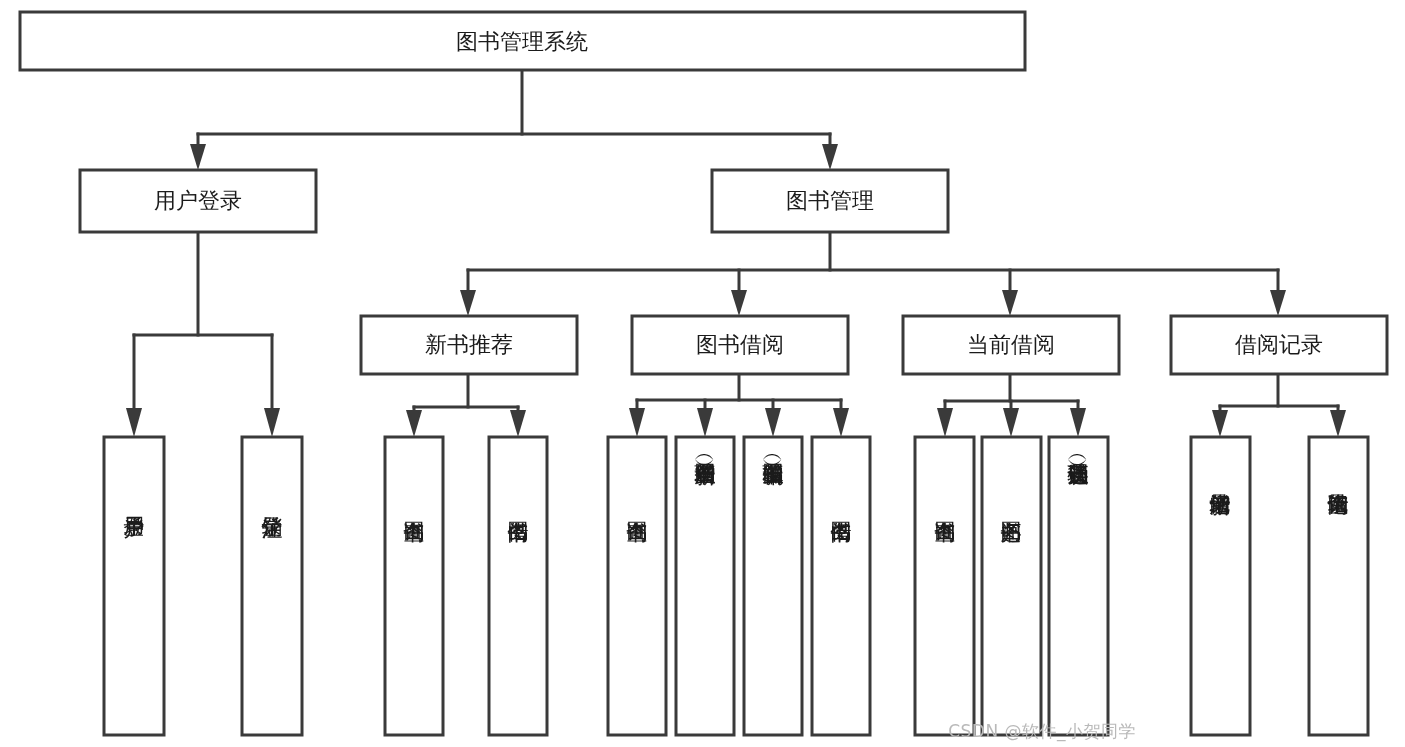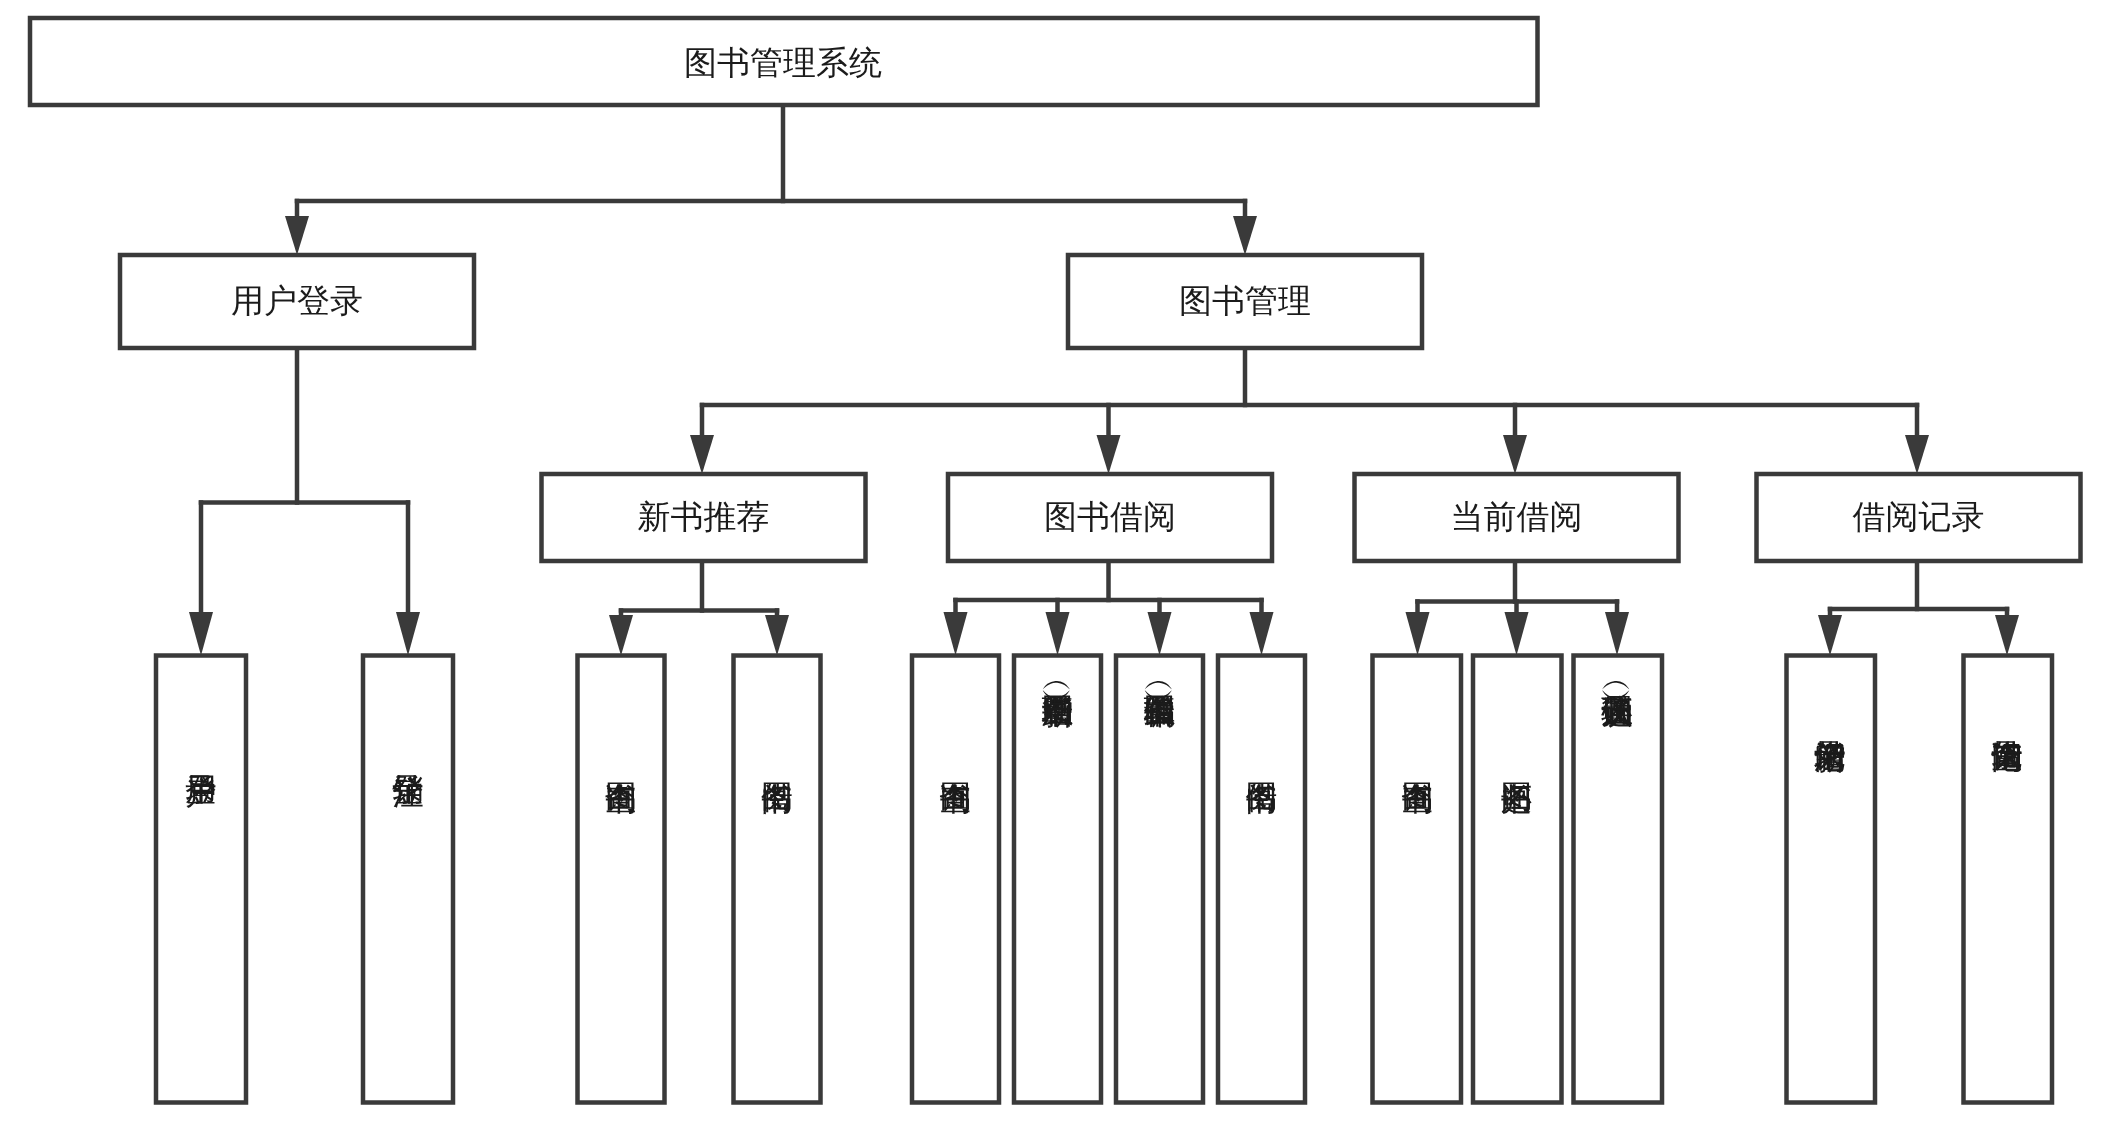--- a/index.html
+++ b/index.html
@@ -233,13 +233,14 @@
       <rect class="node-box" x="1191" y="437" width="59" height="298"></rect>
       <text class="node-label-vertical" x="1220" y="477">新增借阅记录</text>
     </g>
 
     <g>
       <rect class="node-box" x="1309" y="437" width="59" height="298"></rect>
       <text class="node-label-vertical" x="1338" y="477">查询借阅记录</text>
     </g>
   </svg>
 
+  <div class="watermark">CSDN @软件_小贺同学</div>
 </div>
 
 </body></html>

